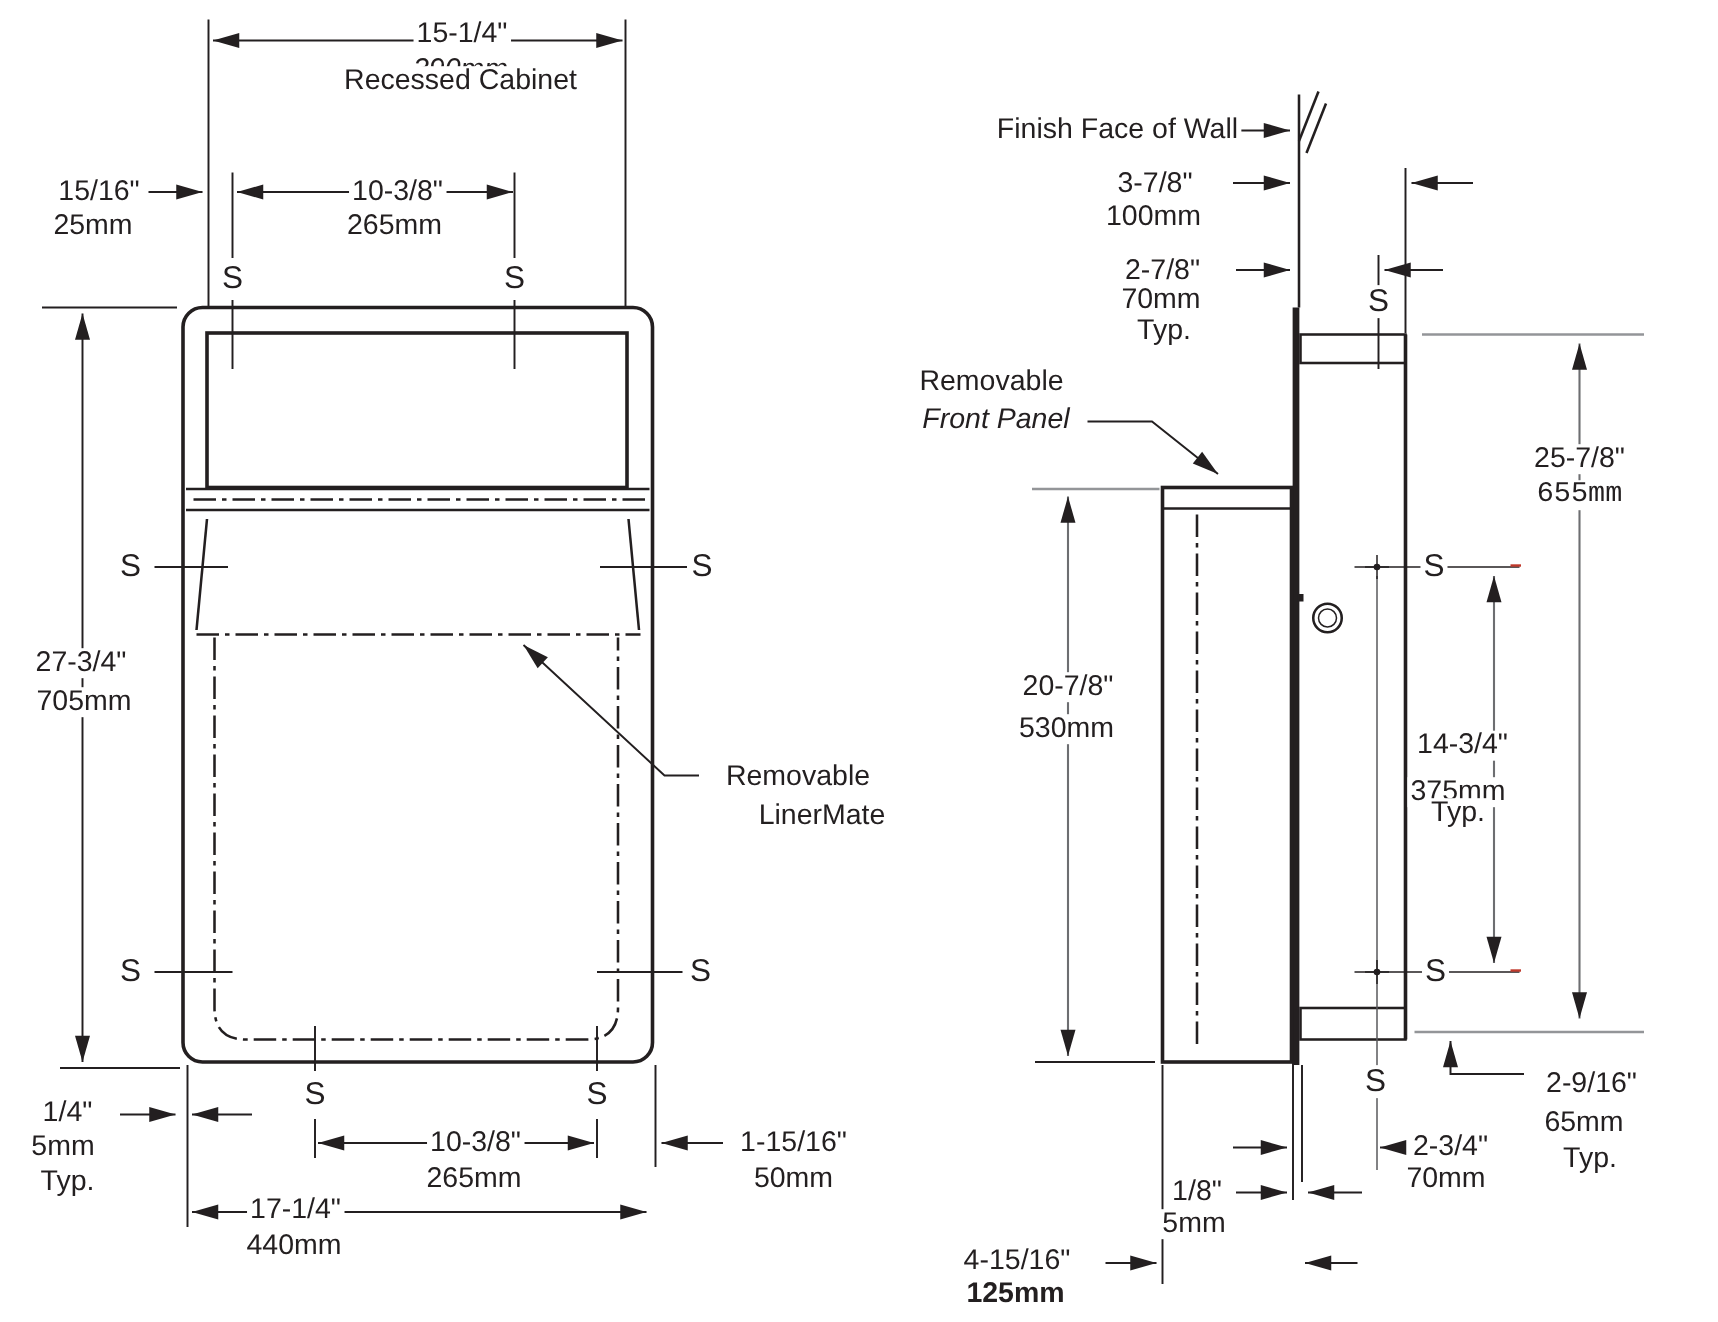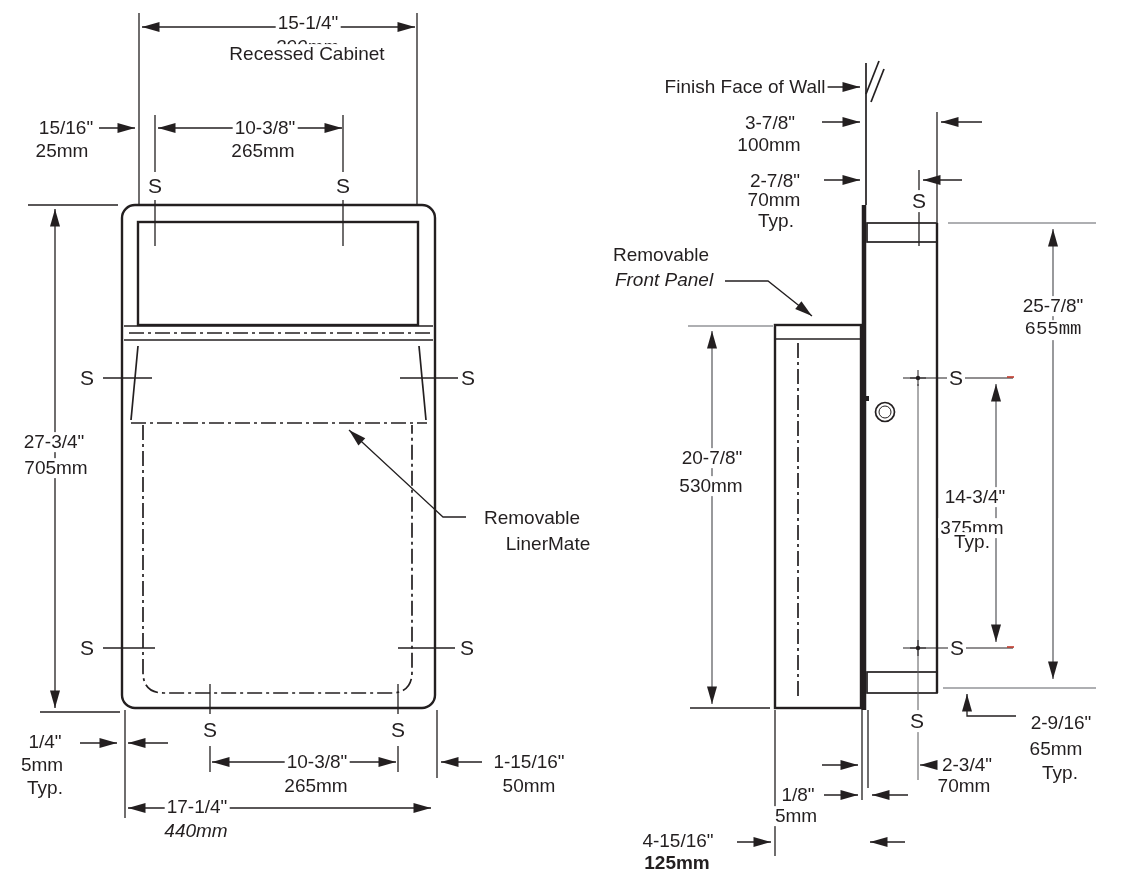--- a/index.html
+++ b/index.html
@@ -189,21 +189,21 @@
 <div class="lbl" style="left:42px;top:765px;">5mm</div>
 <div class="lbl" style="left:45px;top:788px;">Typ.</div>
 
 <div class="lbl" style="left:317px;top:762px;">10-3/8"</div>
 <div class="lbl" style="left:316px;top:786px;">265mm</div>
 
 <div class="lbl" style="left:529px;top:762px;">1-15/16"</div>
 <div class="lbl" style="left:529px;top:786px;">50mm</div>
 
 <div class="lbl" style="left:197px;top:807px;">17-1/4"</div>
-<div class="lbl" style="left:196px;top:831px;font-style:italic;">440mm</div>
+<div class="lbl" style="left:196px;top:831px;">440mm</div>
 
 <div class="lbl" style="left:711px;top:87px;margin-left:34px;">Finish Face of Wall</div>
 
 <div class="lbl" style="left:770px;top:123px;">3-7/8"</div>
 <div class="lbl" style="left:769px;top:145px;">100mm</div>
 
 <div class="lbl" style="left:775px;top:181px;">2-7/8"</div>
 <div class="lbl" style="left:774px;top:200px;">70mm</div>
 <div class="lbl" style="left:776px;top:221px;">Typ.</div>
 

